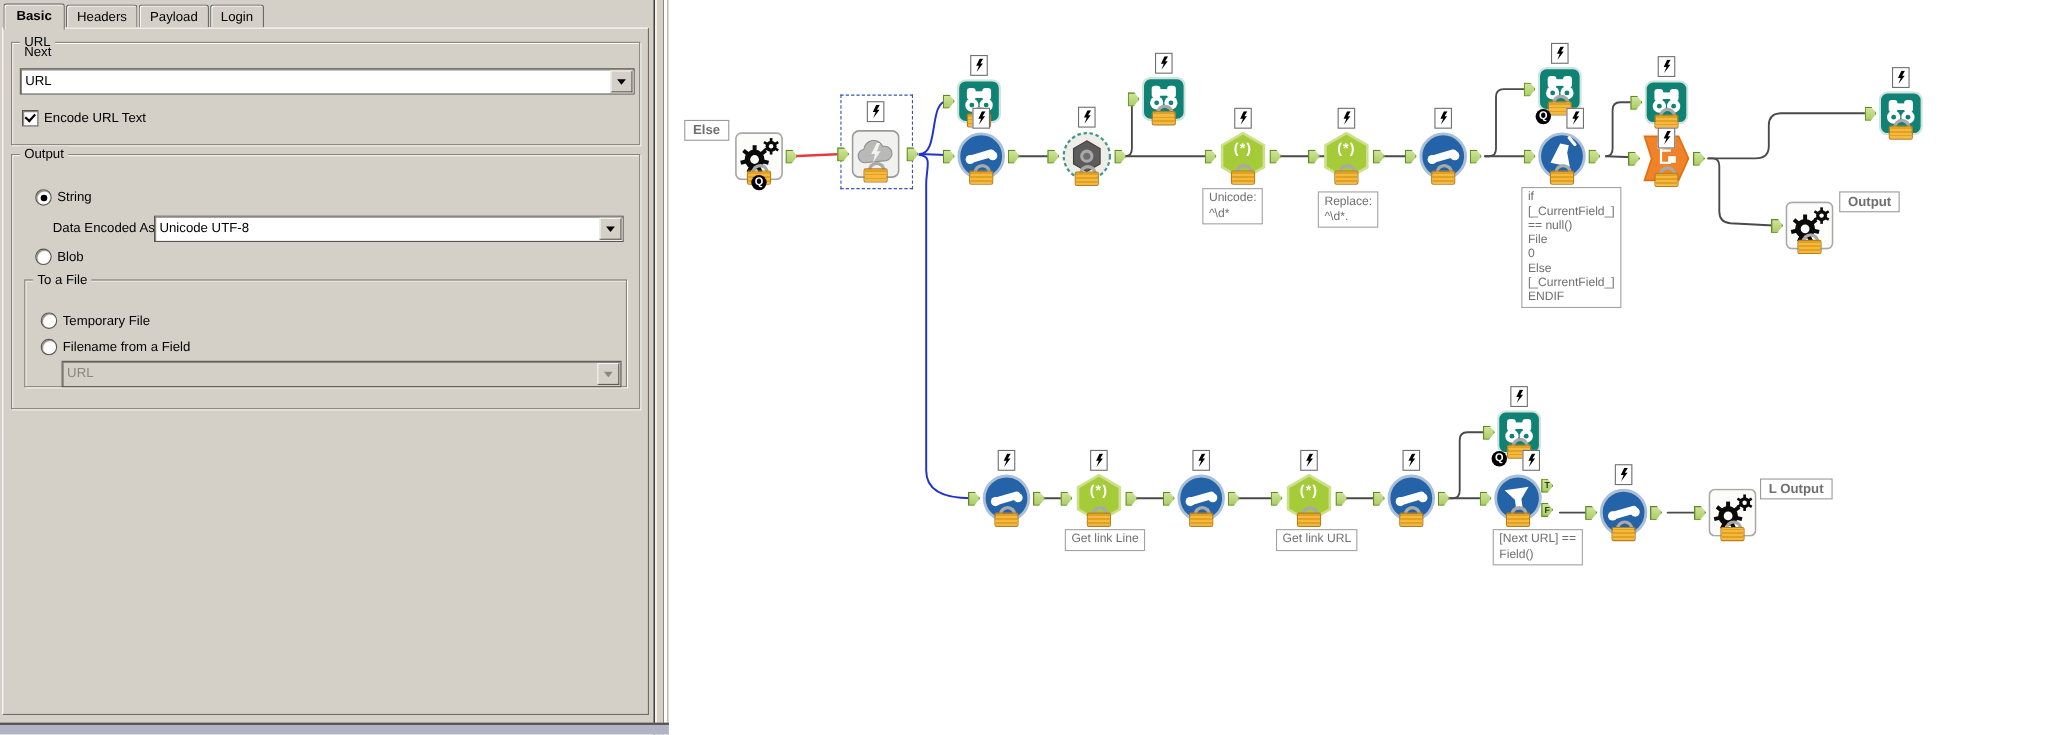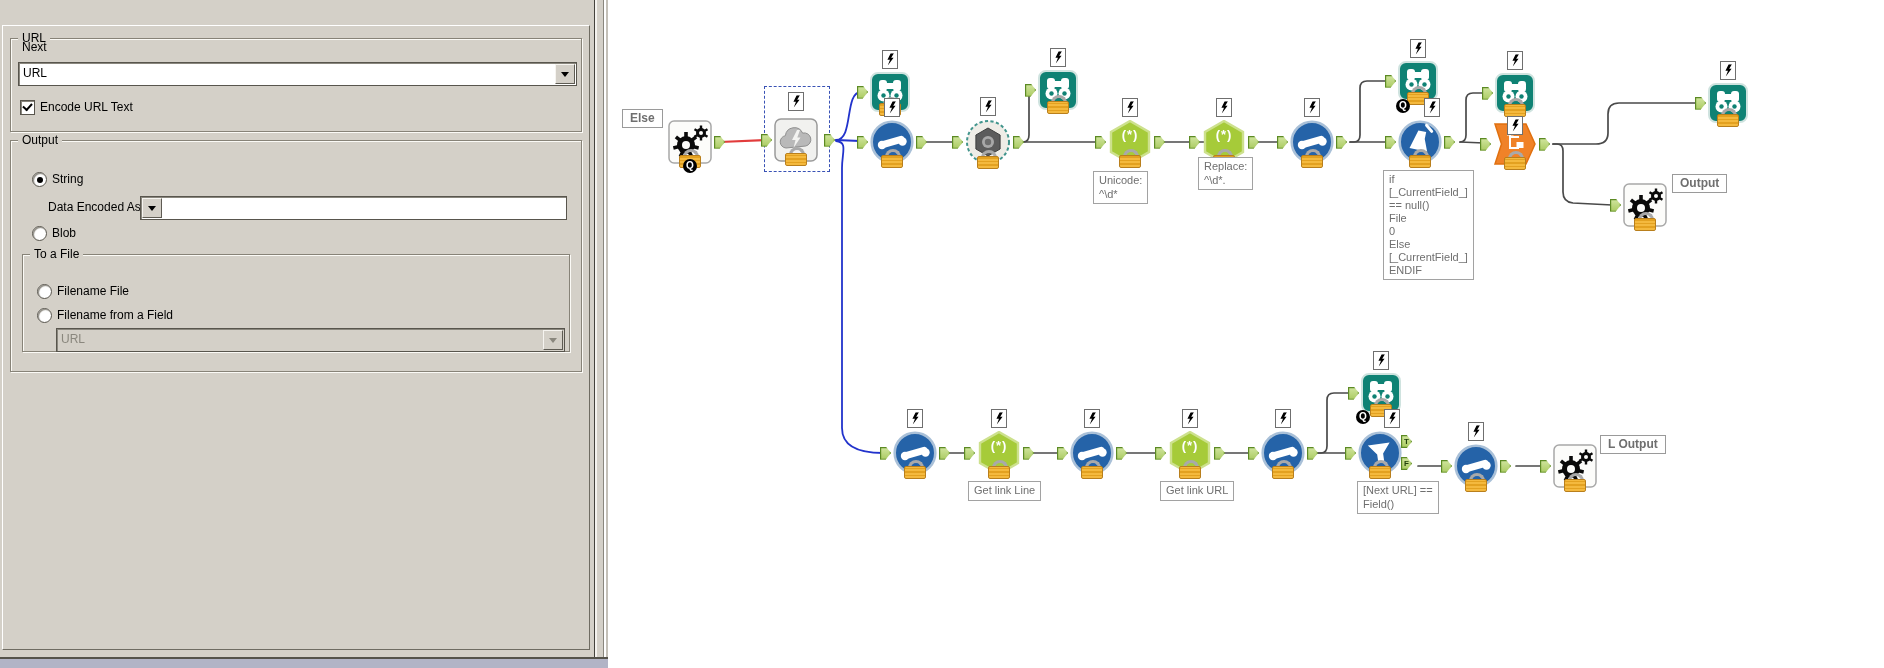--- a/index.html
+++ b/index.html
@@ -155,20 +155,26 @@
     </symbol>
     <symbol id="sym-hex" viewBox="0 0 44 44">
       <polygon points="22,1 41,12 41,32 22,43 3,32 3,12" fill="#a6cb39" stroke="#cde18d" stroke-width="2.4"></polygon>
     </symbol>
   </defs>
 </svg>
 
 <div id="screen">
 
   <div class="left-panel">
+    <div class="tabs">
+      <div class="tab sel">Basic</div>
+      <div class="tab">Headers</div>
+      <div class="tab">Payload</div>
+      <div class="tab">Login</div>
+    </div>
     <div class="tabpage"></div>
 
     <div class="gb" style="left:10px;top:38px;width:570px;height:92px">
       <span class="legend">URL</span>
     </div>
     <div class="plabel" style="left:22px;top:40px">Next</div>
     <div class="combo" style="left:18px;top:62px;width:557px">
       <div class="val">URL</div>
       <div class="btn"></div>
     </div>
@@ -176,30 +182,31 @@
     <div class="ctl-label" style="left:40px;top:100px">Encode URL Text</div>
 
     <div class="gb" style="left:10px;top:140px;width:570px;height:230px">
       <span class="legend">Output</span>
     </div>
 
     <div class="radio sel" style="left:32px;top:172px"></div>
     <div class="ctl-label" style="left:52px;top:172px">String</div>
     <div class="ctl-label" style="left:48px;top:200px">Data Encoded As</div>
     <div class="combo" style="left:140px;top:196px;width:425px">
+      <div class="val">Unicode UTF-8</div>
       <div class="btn"></div>
     </div>
     <div class="radio" style="left:32px;top:226px"></div>
     <div class="ctl-label" style="left:52px;top:226px">Blob</div>
 
     <div class="gb" style="left:22px;top:254px;width:546px;height:96px">
       <span class="legend">To a File</span>
     </div>
     <div class="radio" style="left:37px;top:284px"></div>
-    <div class="ctl-label" style="left:57px;top:284px">Filename File</div>
+    <div class="ctl-label" style="left:57px;top:284px">Temporary File</div>
     <div class="radio" style="left:37px;top:308px"></div>
     <div class="ctl-label" style="left:57px;top:308px">Filename from a Field</div>
     <div class="combo disabled" style="left:56px;top:328px;width:507px">
       <div class="val">URL</div>
       <div class="btn"></div>
     </div>
   </div>
 
   <div class="splitter"></div>
   <div class="bottom-strip"></div>
@@ -343,21 +350,21 @@
       <div class="regex-glyph">(*)</div>
       <div class="bolt-badge">
           <svg width="9" height="13" viewBox="0 0 10 14">
             <use href="#sym-bolt"></use>
           </svg>
         </div>
       <div class="lock"></div>
       <div class="anchor in"></div>
       <div class="anchor out"></div>
     </div>
-    <div class="anno" style="left:590px;top:157px">
+    <div class="anno" style="left:590px;top:174px">
       <span>Replace:</span>
       <span>^\d*.</span>
     </div>
 
     <div class="tool" style="left:682px;top:120px;width:44px;height:44px">
       <svg class="icon" width="44" height="44">
           <use href="#sym-prep"></use>
         </svg>
       <div class="bolt-badge">
           <svg width="9" height="13" viewBox="0 0 10 14">

